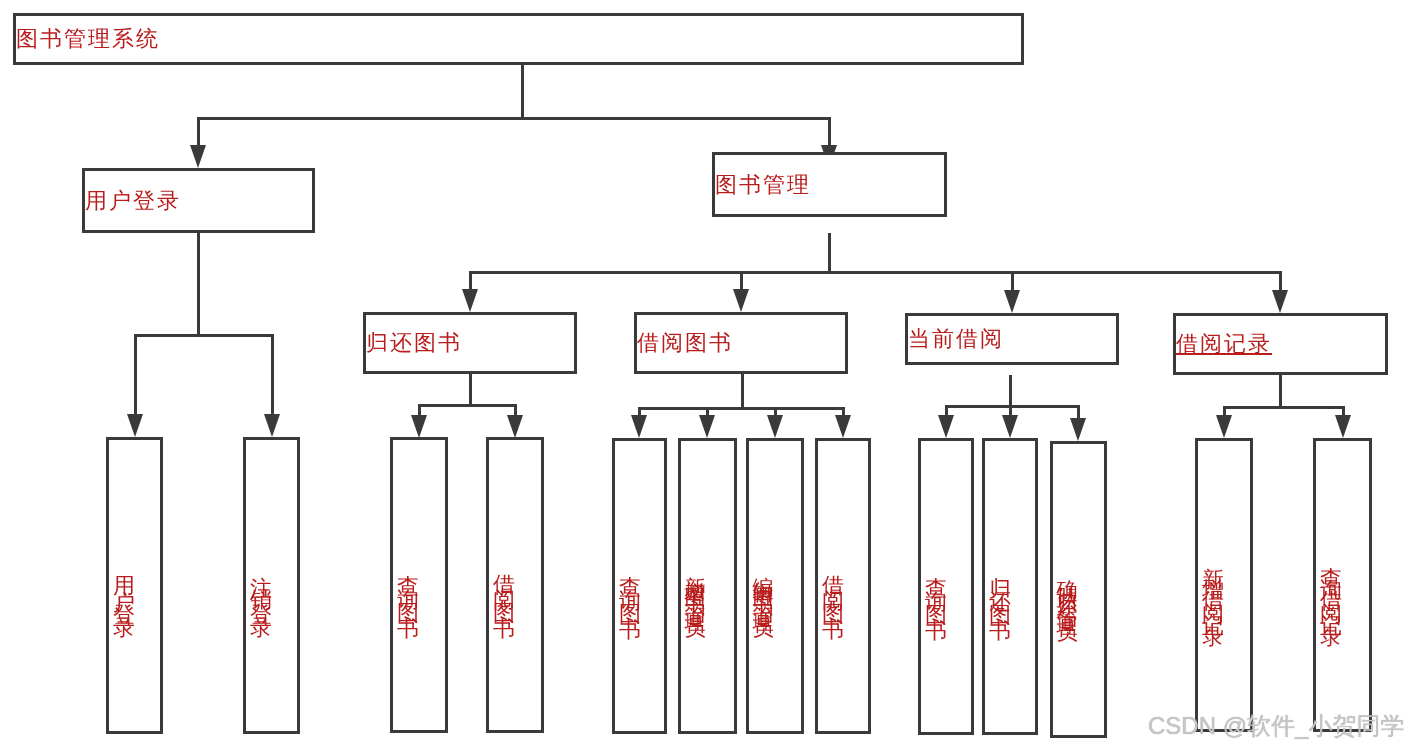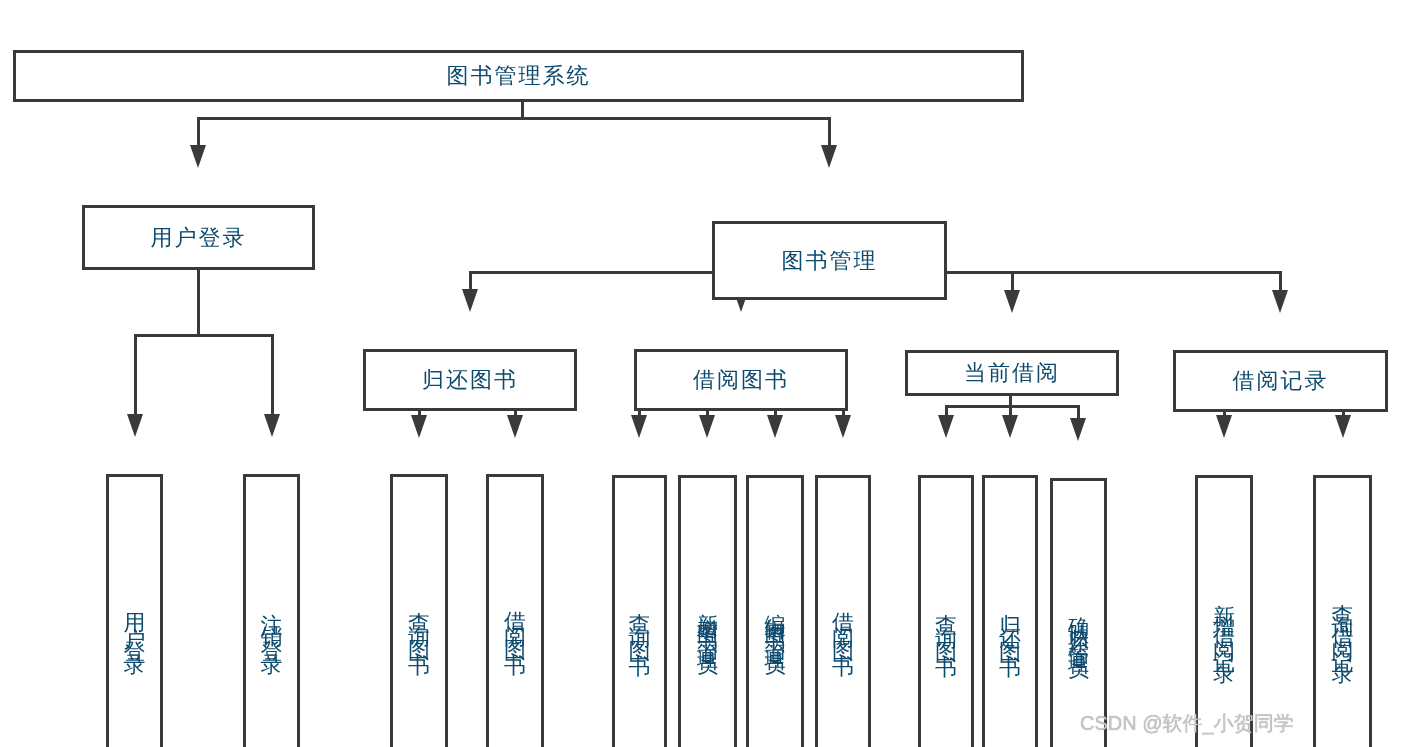--- a/index.html
+++ b/index.html
@@ -15,23 +15,22 @@
     background: #ffffff;
     overflow: hidden;
   }
   .node {
     position: absolute;
     box-sizing: border-box;
     border: 3px solid #3a3a3a;
     background: #ffffff;
     display: flex;
     align-items: center;
-    justify-content: center;
-    color: #0c4a6e;
-    margin-top: 37px;
+    justify-content: flex-start;
+    color: #b91c1c;
   }
   .node .lbl {
     font-size: 22px;
     letter-spacing: 2px;
     white-space: nowrap;
   }
   .node.v .lbl {
     writing-mode: vertical-rl;
     letter-spacing: 12px;
     font-size: 22px;
@@ -46,23 +45,23 @@
   .arrow {
     position: absolute;
     width: 0;
     height: 0;
     border-left: 8px solid transparent;
     border-right: 8px solid transparent;
     border-top: 23px solid #3a3a3a;
   }
   .watermark {
     position: absolute;
-    left: 1080px;
+    left: 1148px;
     top: 710px;
-    font-size: 20px;
+    font-size: 24px;
     color: #c6c6c6;
     text-shadow: 0 0 1px #9b9b9b;
     white-space: nowrap;
   }
 </style>
 </head>
 <body>
 
 <div class="canvas">
   <div id="connector-layer">
@@ -119,33 +118,33 @@
       <div class="line" style="left: 1341.5px; top: 407px; width: 3px; height: 11px;"></div>
       <div class="arrow" style="left: 1335px; top: 415px;"></div>
     </div>
   <div id="nodes-layer">
       <div class="node h" style="left: 13px; top: 13px; width: 1011px; height: 52px;">
         <span class="lbl">图书管理系统</span>
       </div>
       <div class="node h" style="left: 82px; top: 168px; width: 233px; height: 65px;">
         <span class="lbl">用户登录</span>
       </div>
-      <div class="node h" style="left: 712px; top: 184px; width: 235px; height: 79px;">
+      <div class="node h" style="left: 712px; top: 152px; width: 235px; height: 65px;">
         <span class="lbl">图书管理</span>
       </div>
       <div class="node h" style="left: 363px; top: 312px; width: 214px; height: 62px;">
         <span class="lbl">归还图书</span>
       </div>
       <div class="node h" style="left: 634px; top: 312px; width: 214px; height: 62px;">
         <span class="lbl">借阅图书</span>
       </div>
-      <div class="node h" style="left: 905px; top: 313px; width: 214px; height: 46px;">
+      <div class="node h" style="left: 905px; top: 313px; width: 214px; height: 52px;">
         <span class="lbl">当前借阅</span>
       </div>
-      <div class="node h" style="left: 1173px; top: 313px; width: 215px; height: 62px;">
+      <div class="node h" style="left: 1173px; top: 313px; width: 215px; height: 62px; text-decoration: underline;">
         <span class="lbl">借阅记录</span>
       </div>
       <div class="node v s4" style="left: 106px; top: 437px; width: 57px; height: 297px;">
         <span class="lbl">用户登录</span>
       </div>
       <div class="node v s4" style="left: 243px; top: 437px; width: 57px; height: 297px;">
         <span class="lbl">注销登录</span>
       </div>
       <div class="node v s4" style="left: 390px; top: 437px; width: 58px; height: 296px;">
         <span class="lbl">查询图书</span>

